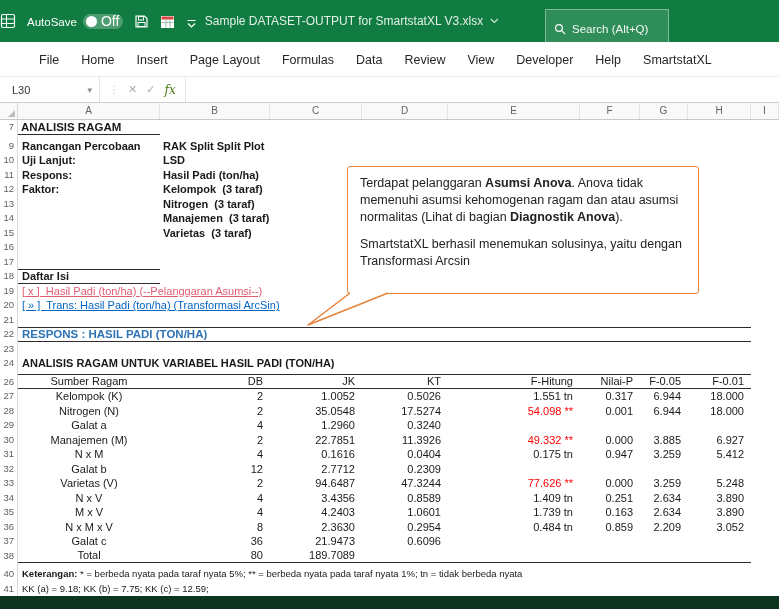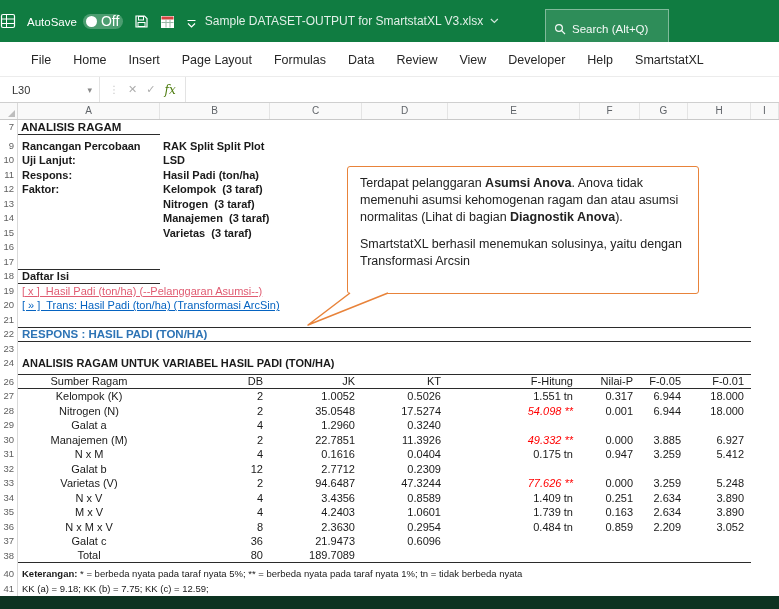--- a/index.html
+++ b/index.html
@@ -19,21 +19,21 @@
   .tb-title { position:absolute; left:352px; top:0; height:42px; transform:translateX(-50%);
     display:flex; align-items:center; gap:7px; font-size:12px; color:rgba(255,255,255,.88);
     white-space:nowrap; }
   .search { position:absolute; left:545px; top:9px; width:124px; height:39px;
     border:1px solid rgba(255,255,255,.4); background:rgba(255,255,255,.13);
     border-radius:0; display:flex; align-items:center; gap:6px; padding:0 8px;
     font-size:11.5px; color:rgba(255,255,255,.95); cursor:text; }
 
   
   .menubar { height:35px; background:#fff; display:flex; align-items:center;
-    padding-left:20px; border-bottom:1px solid #ECECEC; }
+    padding-left:28px; border-bottom:1px solid #ECECEC; }
   .mi { padding:0 11px; font-size:12.5px; color:#262626; white-space:nowrap; cursor:pointer; }
 
   
   .fbar { height:26px; background:#fff; display:flex; align-items:stretch;
     border-bottom:1px solid #CFCFCF; }
   .namebox { width:100px; display:flex; align-items:center; justify-content:space-between;
     padding:0 7px 0 12px; border-right:1px solid #E3E3E3; font-size:11px; color:#333; cursor:pointer; }
   .nb-chev { color:#8a8a8a; font-size:9px; }
   .fb-icons { display:flex; align-items:center; gap:9px; padding:0 9px;
     border-right:1px solid #E3E3E3; }
@@ -74,21 +74,21 @@
     font-weight:bold; font-size:11.5px; border-bottom:1px solid #2b2b2b; white-space:pre; }
   .daftar-cell { width:142px; height:100%; display:flex; align-items:center; padding-left:4px;
     font-weight:bold; border-top:1px solid #2b2b2b; border-bottom:1px solid #2b2b2b; white-space:pre; }
   .link { text-decoration:underline; padding-left:4px; font-size:11px; cursor:pointer; }
   .link-red .link { color:#E05C72; }
   .link-blue .link { color:#0563C1; }
   .respons .tw { border-top:1px solid #2b2b2b; border-bottom:1px solid #2b2b2b; }
   .respons-text { color:#2E74B5; font-weight:bold; font-size:11.5px; padding-left:4px; white-space:pre; }
   .bb { border-bottom:1px solid #2b2b2b; }
   .ahead .tw { border-bottom:1px solid #2b2b2b; }
-  .sig .fcell { color:#FF0000;font-style:italic; }
+  .sig .fcell { color:#FF0000; }
   .total .tw { border-bottom:1px solid #2b2b2b; }
   .small { font-size:9.5px; }
 
   
   .callout { position:absolute; left:347px; top:46px; width:352px; height:128px; z-index:5;
     background:#fff; border:1.5px solid #E8833A; border-radius:3px; padding:8px 12px;
     font-size:12.5px; line-height:17px; color:#222; }
   .callout p + p { margin-top:10px; }
   .tail { position:absolute; left:296px; top:172px; z-index:6; }
 

